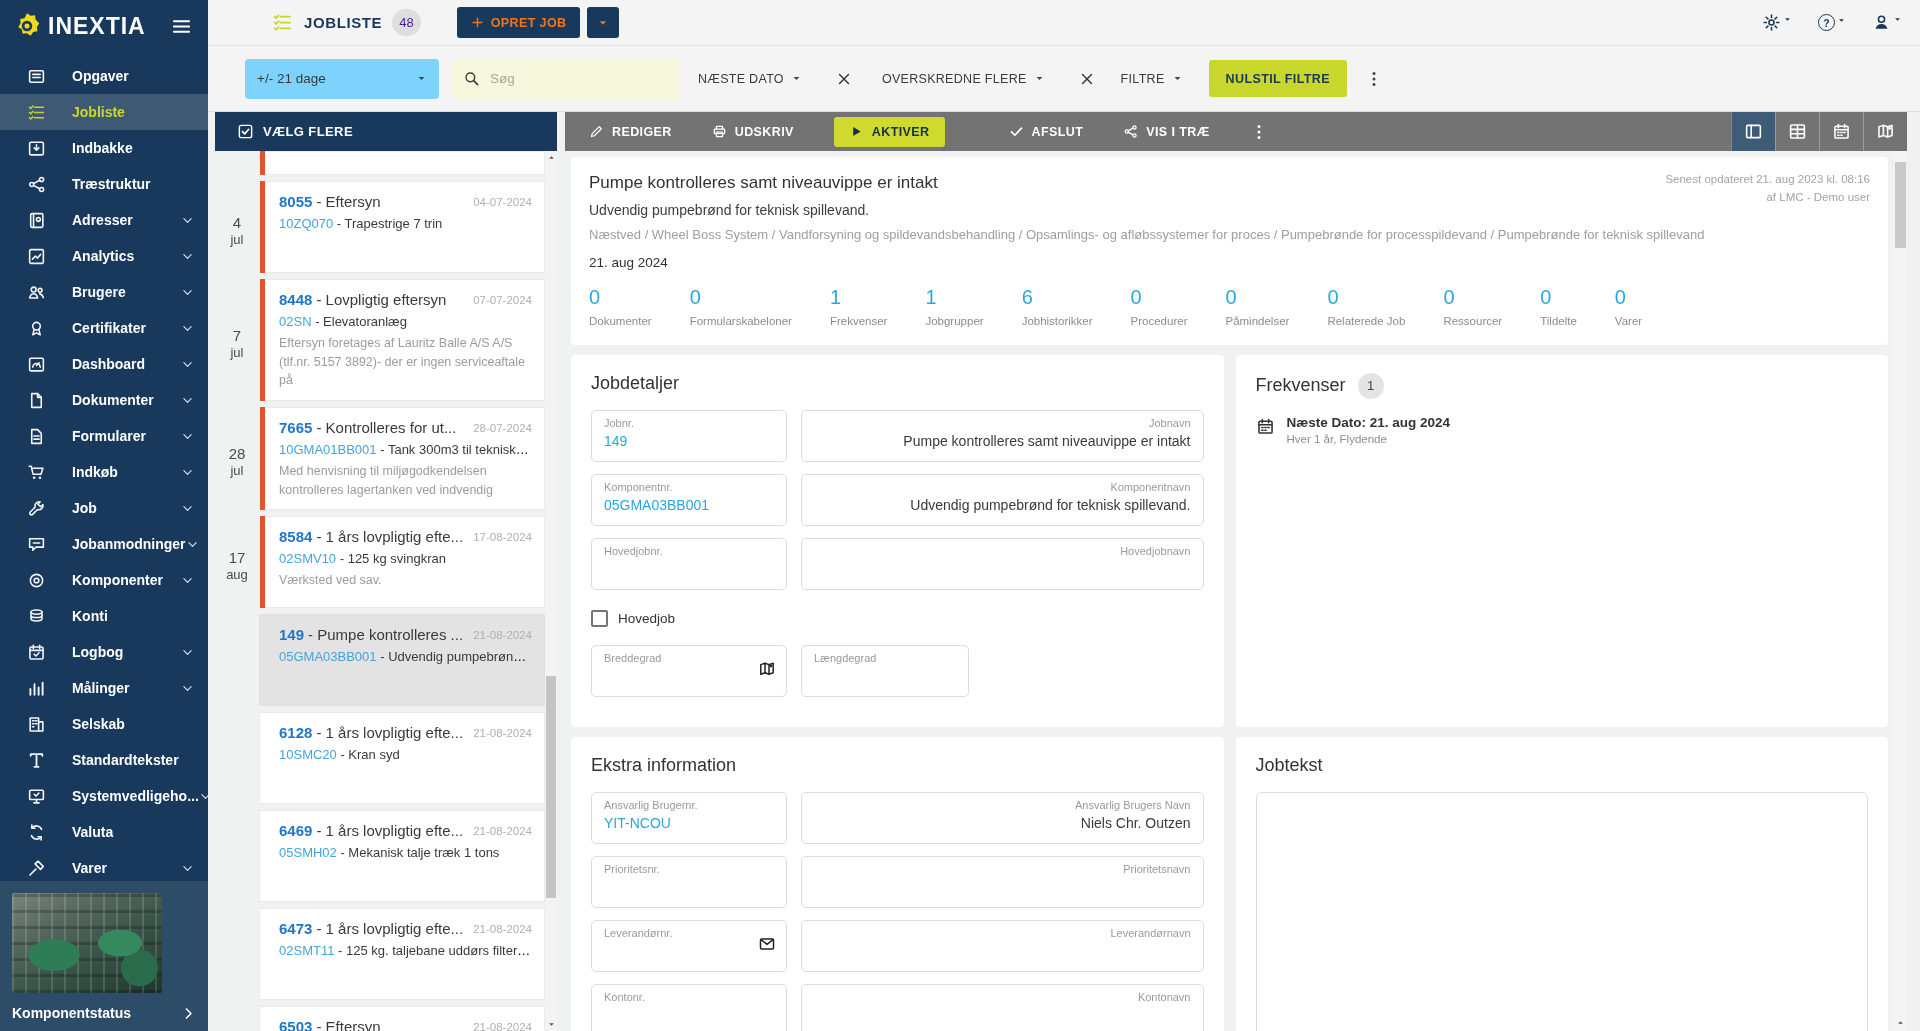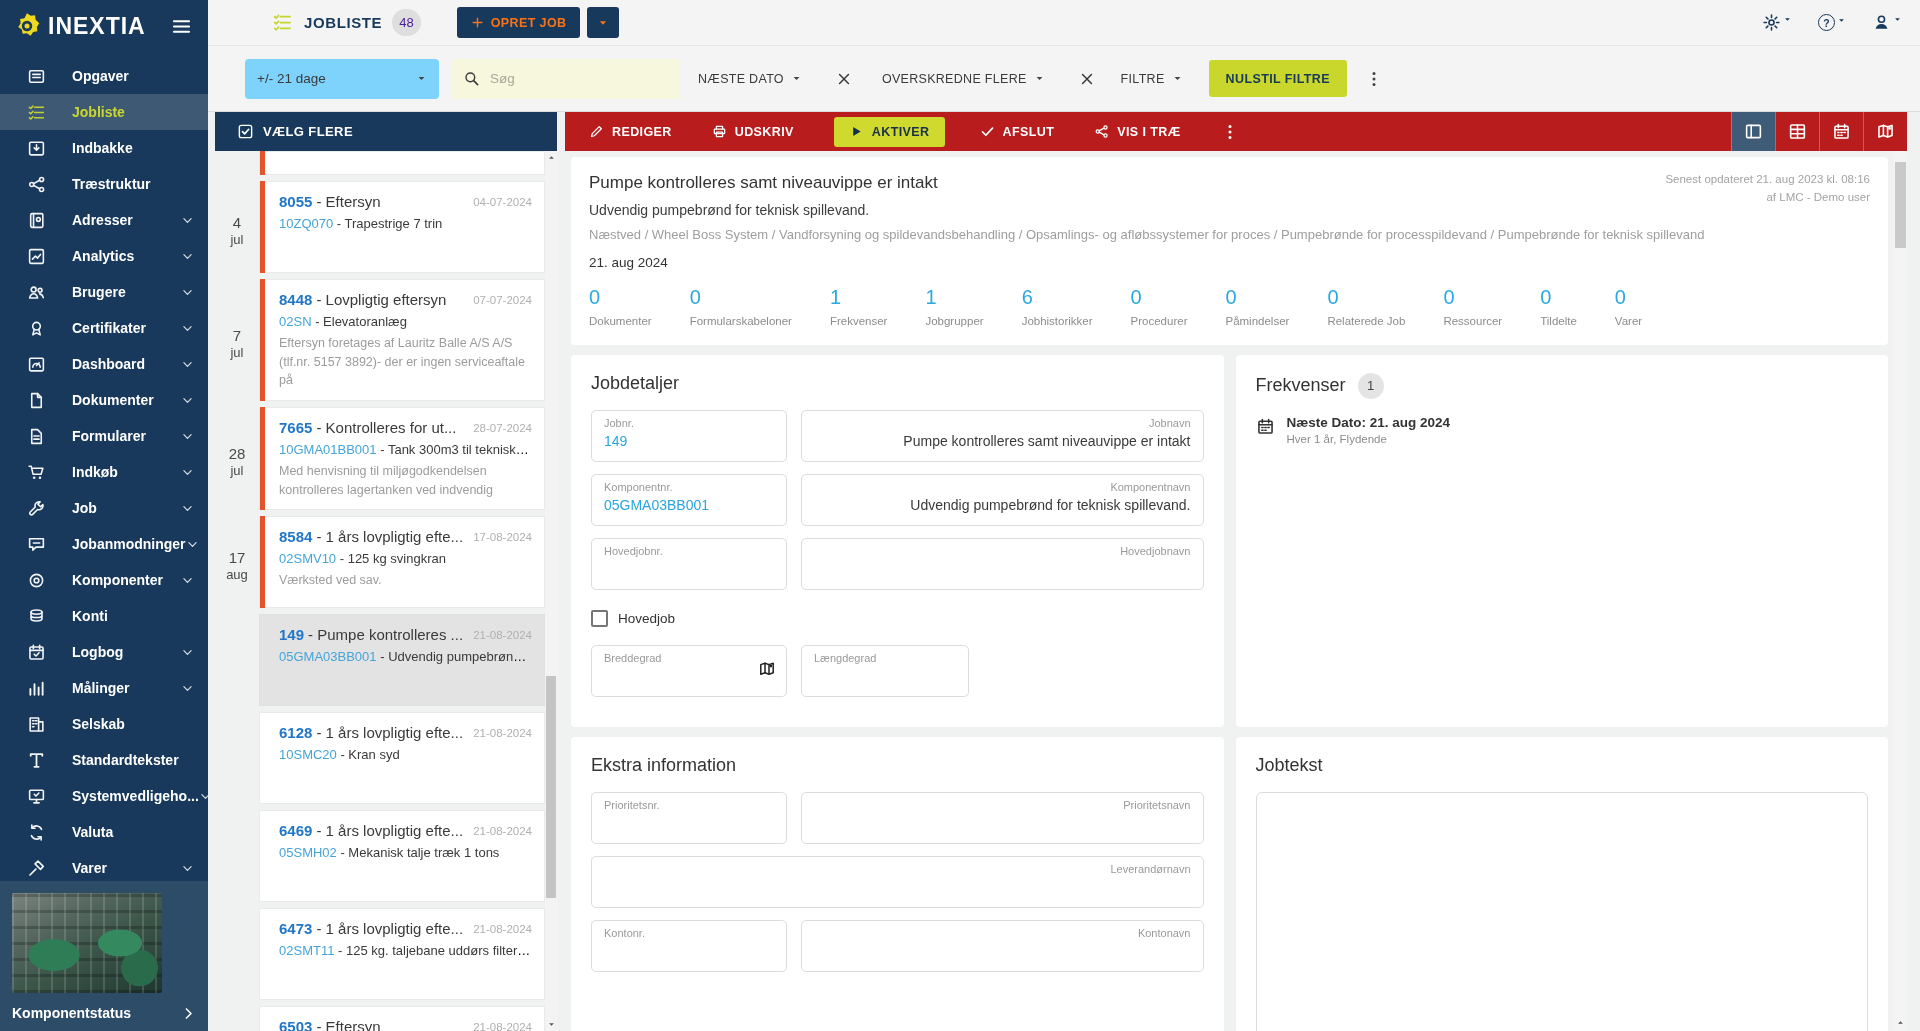--- a/index.html
+++ b/index.html
@@ -104,25 +104,25 @@
   .cd{color:#3A3A3A;}
   .desc{font-size:12.5px;color:#9C9C9C;margin-top:5px;line-height:1.5;}
   .lscroll{position:absolute;right:0;top:39px;bottom:0;width:12px;background:#F3F3F3;display:flex;
     flex-direction:column;align-items:center;}
   .lscroll .arr{color:#555;width:9px;height:9px;margin:2px 0;cursor:pointer;}
   .lscroll .track{flex:1;width:100%;position:relative;}
   .lscroll .thumb{position:absolute;left:1px;right:1px;top:60%;height:26%;background:#C4C4C4;cursor:pointer;}
 
   
   .detail{flex:1;display:flex;flex-direction:column;min-width:0;position:relative;}
-  .toolbar{height:39px;background:#b91c1c;display:flex;align-items:center;padding-left:24px;flex:none;}
+  .toolbar{height:39px;background:#737373;display:flex;align-items:center;padding-left:24px;flex:none;}
   .tbtn{display:flex;align-items:center;color:#fff;font-size:12.5px;font-weight:700;letter-spacing:.4px;
     margin-right:40px;cursor:pointer;white-space:nowrap;}
   .tbtn .ic{width:15px;height:15px;margin-right:8px;}
-  .tbtn.primary{background:#CFD92E;color:#17304A;border-radius:3px;height:30px;padding:0 15px;margin-right:35px;}
+  .tbtn.primary{background:#CFD92E;color:#17304A;border-radius:3px;height:30px;padding:0 15px;margin-right:64px;}
   .tbtn.primary .ic{color:#17304A;}
   .tdots{color:#fff;width:18px;height:18px;cursor:pointer;}
   .views{margin-left:auto;display:flex;height:39px;}
   .vcell{width:44px;height:39px;display:flex;align-items:center;justify-content:center;color:#fff;
     border-left:1px solid rgba(255,255,255,.28);cursor:pointer;}
   .vcell.active{background:#3E5B78;}
   .vcell .ic{width:19px;height:19px;}
   .detail-scroll{flex:1;overflow:hidden;padding:6px 19px 0 6px;position:relative;}
   .vscroll{position:absolute;right:0;top:39px;bottom:0;width:13px;background:#F4F4F4;}
   .vscroll .thumb{position:absolute;left:1px;right:1px;top:11px;height:86px;background:#C9C9C9;cursor:pointer;}
@@ -995,29 +995,49 @@
               </div>
             </div>
           </div>
 
           <div class="cards-row">
             <div class="card">
               <h2 class="card-h">Ekstra information</h2>
               <div id="extra-rows">
                   <div class="frow">
                     <div class="fbox small">
+                      <div class="flabel">Ansvarlig Brugernr.</div>
+                      <div class="fvalue link">YIT-NCOU</div>
+                    </div>
+                    <div class="fbox big">
+                      <div class="flabel">Ansvarlig Brugers Navn</div>
+                      <div class="fvalue">Niels Chr. Outzen</div>
+                    </div>
+                  </div>
+                  <div class="frow">
+                    <div class="fbox small">
                       <div class="flabel">Prioritetsnr.</div>
                       <div class="fvalue"></div>
                     </div>
                     <div class="fbox big">
                       <div class="flabel">Prioritetsnavn</div>
                       <div class="fvalue"></div>
                     </div>
                   </div>
                   <div class="frow">
+                    <div class="fbox small">
+                      <div class="flabel">Leverandørnr.</div>
+                      <div class="fvalue"></div>
+                      <span class="ic box-ic">
+                        <svg viewBox="0 0 18 18" fill="none" stroke="currentColor" stroke-width="1.5" stroke-linecap="round" stroke-linejoin="round">
+                          <rect x="2.5" y="4" width="13" height="10" rx="1"></rect>
+                          <path d="M3 4.6l6 4.8 6-4.8"></path>
+                        </svg>
+                      </span>
+                    </div>
                     <div class="fbox big">
                       <div class="flabel">Leverandørnavn</div>
                       <div class="fvalue"></div>
                     </div>
                   </div>
                   <div class="frow">
                     <div class="fbox small">
                       <div class="flabel">Kontonr.</div>
                       <div class="fvalue"></div>
                     </div>

